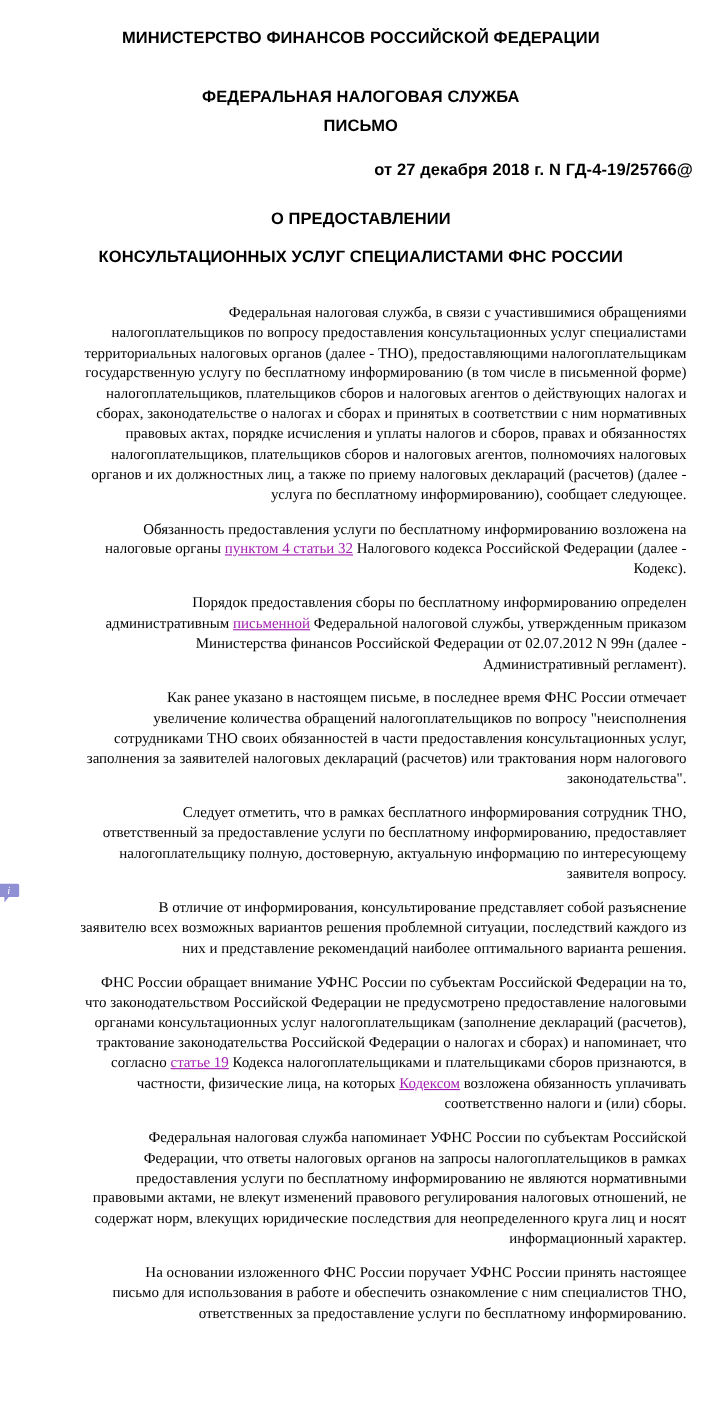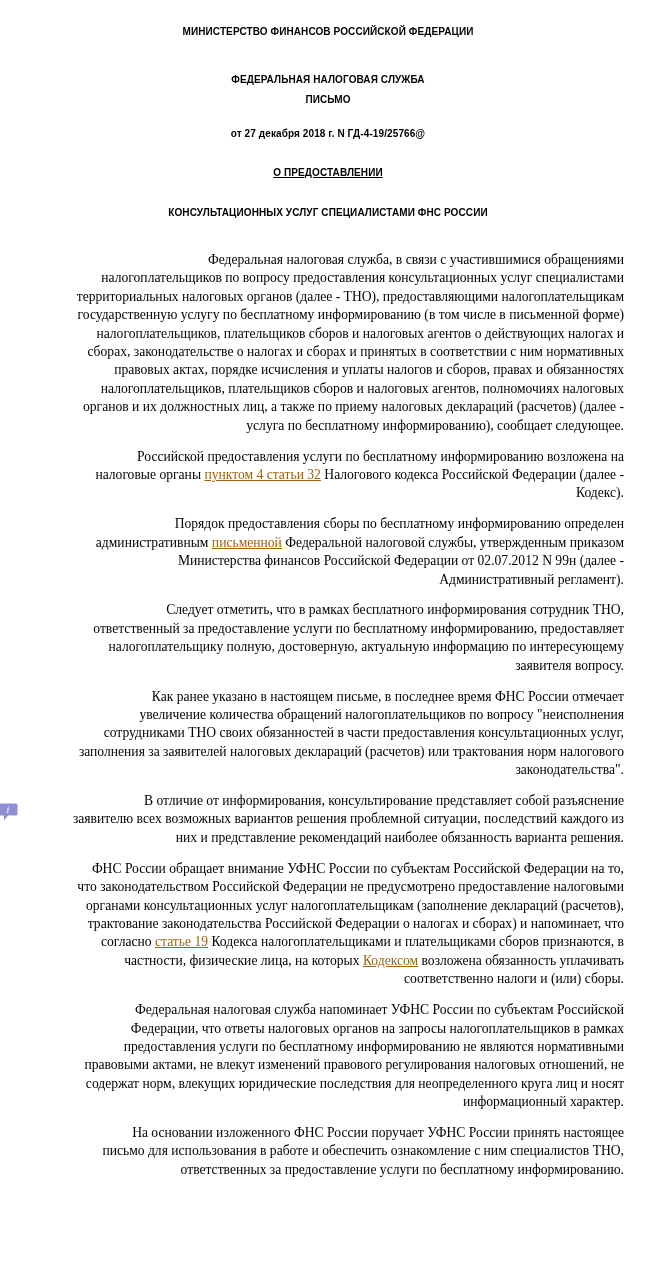--- a/index.html
+++ b/index.html
@@ -27,49 +27,49 @@
 
   
   .heading-block {
     text-align: center;
     margin: 0;
     padding: 0 10px;
   }
   .heading-line {
     font-family: "Liberation Sans", "DejaVu Sans", sans-serif;
     font-weight: bold;
-    font-size: 10px;
+    font-size: 15px;
     line-height: 1.2;
     letter-spacing: 0.1px;
     color: #000;
   }
   .h-org1   { margin-top: 10px; }
   .h-org2   { margin-top: 36px; }
   .h-doctype{ margin-top: 8px; }
-  .h-date   { margin-top: 22px; }
-  .h-subj1  { margin-top: 27px; text-decoration: underline; }
-  .h-subj2  { margin-top: 28px; }
+  .h-date   { margin-top: 22px; text-align: right; }
+  .h-subj1  { margin-top: 27px; }
+  .h-subj2  { margin-top: 16px; }
 
   
   .body-block {
     margin-top: 32px;
     padding: 0 16px 0 46px;
   }
   p.para {
     margin: 0 0 12.5px 0;
     font-size: 13.6px;
     line-height: 1.355;
     text-align: right;
     text-indent: 26px;
     color: #000;
   }
   p.para:last-child { margin-bottom: 15px; }
 
   a.doclink {
-    color: #a16207;
+    color: #a21caf;
     text-decoration: underline;
     cursor: pointer;
   }
 
   
   .info-marker {
     position: absolute;
     left: 0;
     top: 802px;
     width: 18px;
@@ -88,29 +88,29 @@
     <div class="heading-line h-doctype">ПИСЬМО</div>
     <div class="heading-line h-date">от 27 декабря 2018 г. N ГД-4-19/25766@</div>
     <div class="heading-line h-subj1">О ПРЕДОСТАВЛЕНИИ</div>
     <div class="heading-line h-subj2">КОНСУЛЬТАЦИОННЫХ УСЛУГ СПЕЦИАЛИСТАМИ ФНС РОССИИ</div>
   </div>
 
   <div class="body-block">
 
     <p class="para">Федеральная налоговая служба, в связи с участившимися обращениями налогоплательщиков по вопросу предоставления консультационных услуг специалистами территориальных налоговых органов (далее - ТНО), предоставляющими налогоплательщикам государственную услугу по бесплатному информированию (в том числе в письменной форме) налогоплательщиков, плательщиков сборов и налоговых агентов о действующих налогах и сборах, законодательстве о налогах и сборах и принятых в соответствии с ним нормативных правовых актах, порядке исчисления и уплаты налогов и сборов, правах и обязанностях налогоплательщиков, плательщиков сборов и налоговых агентов, полномочиях налоговых органов и их должностных лиц, а также по приему налоговых деклараций (расчетов) (далее - услуга по бесплатному информированию), сообщает следующее.</p>
 
-    <p class="para"><span>Российской предоставления услуги по бесплатному информированию возложена на налоговые органы </span><a class="doclink" href="#">пунктом 4 статьи 32</a><span> Налогового кодекса Российской Федерации (далее - Кодекс).</span></p>
+    <p class="para"><span>Обязанность предоставления услуги по бесплатному информированию возложена на налоговые органы </span><a class="doclink" href="#">пунктом 4 статьи 32</a><span> Налогового кодекса Российской Федерации (далее - Кодекс).</span></p>
 
     <p class="para"><span>Порядок предоставления сборы по бесплатному информированию определен административным </span><a class="doclink" href="#">письменной</a><span> Федеральной налоговой службы, утвержденным приказом Министерства финансов Российской Федерации от 02.07.2012 N 99н (далее - Административный регламент).</span></p>
 
+    <p class="para">Как ранее указано в настоящем письме, в последнее время ФНС России отмечает увеличение количества обращений налогоплательщиков по вопросу "неисполнения сотрудниками ТНО своих обязанностей в части предоставления консультационных услуг, заполнения за заявителей налоговых деклараций (расчетов) или трактования норм налогового законодательства".</p>
+
     <p class="para">Следует отметить, что в рамках бесплатного информирования сотрудник ТНО, ответственный за предоставление услуги по бесплатному информированию, предоставляет налогоплательщику полную, достоверную, актуальную информацию по интересующему заявителя вопросу.</p>
 
-    <p class="para">Как ранее указано в настоящем письме, в последнее время ФНС России отмечает увеличение количества обращений налогоплательщиков по вопросу "неисполнения сотрудниками ТНО своих обязанностей в части предоставления консультационных услуг, заполнения за заявителей налоговых деклараций (расчетов) или трактования норм налогового законодательства".</p>
-
-    <p class="para">В отличие от информирования, консультирование представляет собой разъяснение заявителю всех возможных вариантов решения проблемной ситуации, последствий каждого из них и представление рекомендаций наиболее обязанность варианта решения.</p>
+    <p class="para">В отличие от информирования, консультирование представляет собой разъяснение заявителю всех возможных вариантов решения проблемной ситуации, последствий каждого из них и представление рекомендаций наиболее оптимального варианта решения.</p>
 
     <p class="para"><span>ФНС России обращает внимание УФНС России по субъектам Российской Федерации на то, что законодательством Российской Федерации не предусмотрено предоставление налоговыми органами консультационных услуг налогоплательщикам (заполнение деклараций (расчетов), трактование законодательства Российской Федерации о налогах и сборах) и напоминает, что согласно </span><a class="doclink" href="#">статье 19</a><span> Кодекса налогоплательщиками и плательщиками сборов признаются, в частности, физические лица, на которых </span><a class="doclink" href="#">Кодексом</a><span> возложена обязанность уплачивать соответственно налоги и (или) сборы.</span></p>
 
 
     <p class="para">Федеральная налоговая служба напоминает УФНС России по субъектам Российской Федерации, что ответы налоговых органов на запросы налогоплательщиков в рамках предоставления услуги по бесплатному информированию не являются нормативными правовыми актами, не влекут изменений правового регулирования налоговых отношений, не содержат норм, влекущих юридические последствия для неопределенного круга лиц и носят информационный характер.</p>
 
     <p class="para">На основании изложенного ФНС России поручает УФНС России принять настоящее письмо для использования в работе и обеспечить ознакомление с ним специалистов ТНО, ответственных за предоставление услуги по бесплатному информированию.</p>
 
   </div>
 

